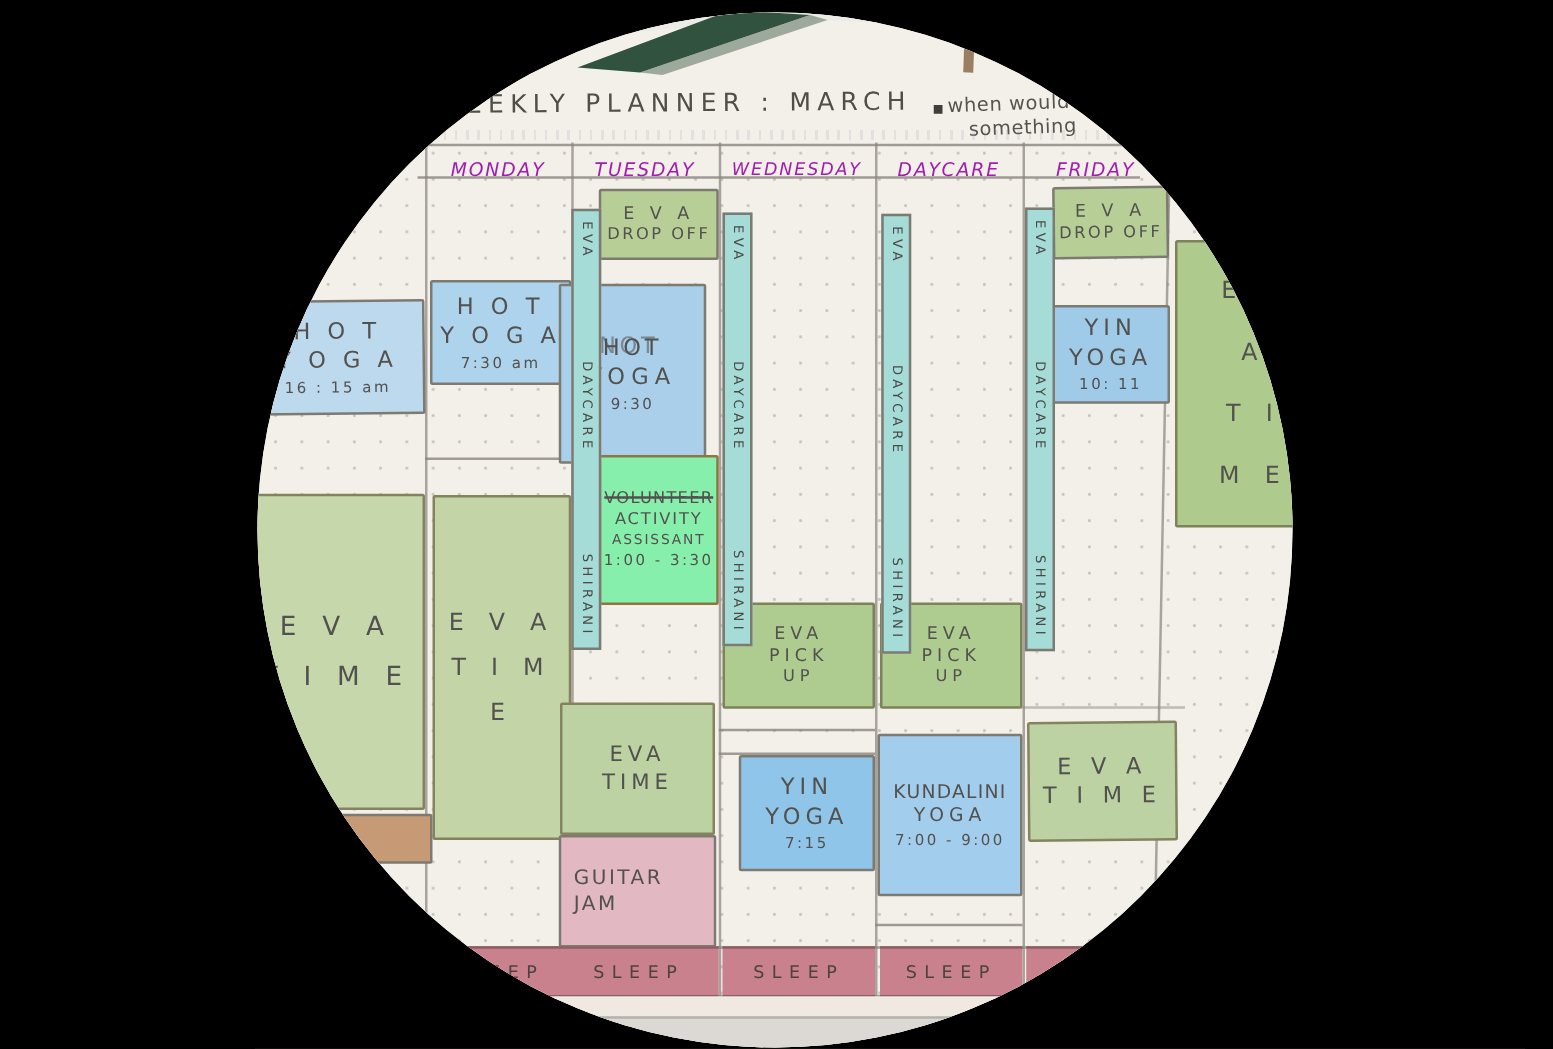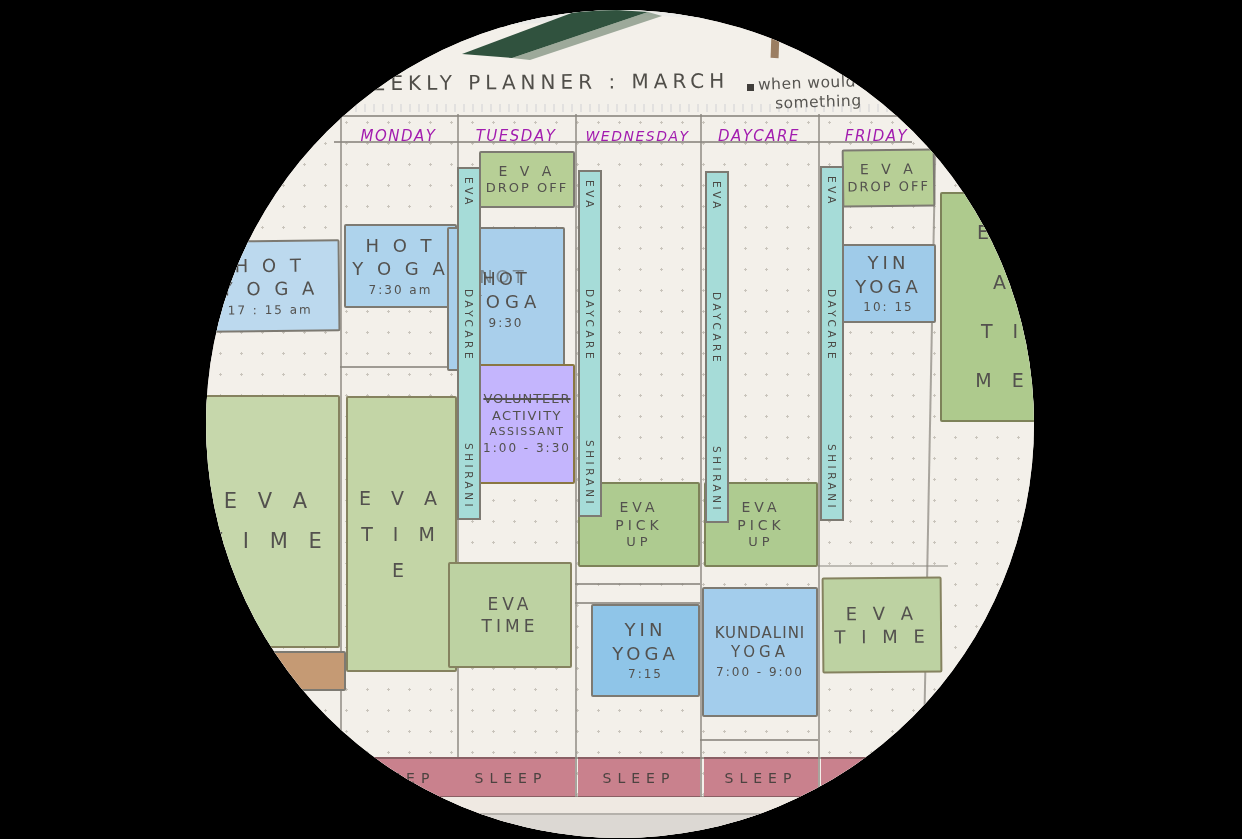--- a/index.html
+++ b/index.html
@@ -87,21 +87,21 @@
   <div class="hline" style="left:575px;top:583px;width:125px;"></div>
   <div class="hline" style="left:575px;top:602px;width:125px;"></div>
   <div class="hline" style="left:700px;top:739px;width:118px;"></div>
   <div class="hline" style="left:818px;top:565px;width:130px;opacity:.5;"></div>
   <div class="hline" style="left:336px;top:757px;width:604px;"></div>
   <div class="hline" style="left:336px;top:796px;width:604px;"></div>
 
   <div class="block" style="left:200px;top:240px;width:140px;height:92px;background:#bcd9ee;transform:rotate(-.6deg);">
     <div class="t">H O T</div>
     <div class="t">Y O G A</div>
-    <div class="time">17 : 15 am</div>
+    <div class="time">16 : 15 am</div>
   </div>
   <div class="block" style="left:198px;top:395px;width:142px;height:253px;background:#c6d7ab;border-color:#85825f;">
     <div class="t-big">E V A</div>
     <div class="t-big">T I M E</div>
   </div>
   <div class="block" style="left:262px;top:651px;width:84px;height:40px;background:#c59a74;"></div>
 
   <div class="block" style="left:344px;top:224px;width:113px;height:84px;background:#aed3ec;">
     <div class="t">H O T</div>
     <div class="t">Y O G A</div>
@@ -118,30 +118,34 @@
     <div class="t" style="font-size:13px;letter-spacing:2px;">DROP OFF</div>
   </div>
   <div class="block" style="left:447px;top:227px;width:118px;height:144px;background:#a9cfeb;">
     <div class="t overwrite-wrap" style="letter-spacing:3px;">
       <span class="overwrite-ghost">NOT</span>
       <span>HOT</span>
     </div>
     <div class="t" style="letter-spacing:5px;">YOGA</div>
     <div class="time">9:30</div>
   </div>
-  <div class="block" style="left:479px;top:364px;width:96px;height:120px;background:#c4b5fd;border-color:#8a7742;">
+  <div class="block" style="left:479px;top:364px;width:96px;height:120px;background:#86efac;border-color:#8a7742;">
     <div class="t strike" style="font-size:13px;letter-spacing:1px;">VOLUNTEER</div>
     <div class="t" style="font-size:13px;letter-spacing:1.5px;">ACTIVITY</div>
     <div class="t" style="font-size:11px;letter-spacing:1.5px;">ASSISSANT</div>
     <div class="time">1:00 - 3:30</div>
   </div>
   <div class="block" style="left:448px;top:562px;width:124px;height:106px;background:#bdd2a2;border-color:#85825f;">
     <div class="t" style="font-size:17px;">EVA</div>
     <div class="t" style="font-size:17px;">TIME</div>
   </div>
+  <div class="block" style="left:447px;top:668px;width:126px;height:90px;background:#e2b8c2;align-items:flex-start;padding-left:10px;">
+    <div class="t" style="font-size:16px;letter-spacing:2px;">GUITAR</div>
+    <div class="t" style="font-size:16px;letter-spacing:2px;">JAM</div>
+  </div>
   <div class="sleep" style="left:447px;top:757px;width:128px;height:41px;">SLEEP</div>
 
   <div class="block" style="left:578px;top:482px;width:122px;height:85px;background:#aecb90;border-color:#7d8259;">
     <div class="t" style="font-size:14px;">EVA</div>
     <div class="t" style="font-size:14px;">PICK</div>
     <div class="t" style="font-size:13px;">UP</div>
   </div>
   <div class="block" style="left:591px;top:604px;width:109px;height:93px;background:#8fc5e8;">
     <div class="t">YIN</div>
     <div class="t">YOGA</div>
@@ -161,21 +165,21 @@
   </div>
   <div class="sleep" style="left:704px;top:757px;width:114px;height:41px;">SLEEP</div>
 
   <div class="block" style="left:842px;top:149px;width:93px;height:58px;background:#b7cf96;transform:rotate(-.7deg);">
     <div class="t" style="font-size:14px;">E V A</div>
     <div class="t" style="font-size:13px;letter-spacing:2px;">DROP OFF</div>
   </div>
   <div class="block" style="left:841px;top:244px;width:95px;height:79px;background:#9fcbe9;">
     <div class="t">YIN</div>
     <div class="t">YOGA</div>
-    <div class="time">10: 15</div>
+    <div class="time">10: 11</div>
   </div>
   <div class="block" style="left:822px;top:577px;width:120px;height:96px;background:#bdd2a2;border-color:#85825f;transform:rotate(-.5deg);">
     <div class="t" style="font-size:18px;letter-spacing:5px;">E V A</div>
     <div class="t" style="font-size:18px;letter-spacing:5px;">T I M E</div>
   </div>
   <div class="sleep" style="left:821px;top:757px;width:114px;height:41px;">SLEEP</div>
 
   <div class="block" style="left:940px;top:192px;width:104px;height:230px;background:#aeca8d;border-color:#7d8259;align-items:flex-start;padding-left:22px;">
     <div class="t-big" style="font-size:19px;line-height:2.6;">E V A</div>
     <div class="t-big" style="font-size:19px;line-height:2.6;">T I M E</div>

